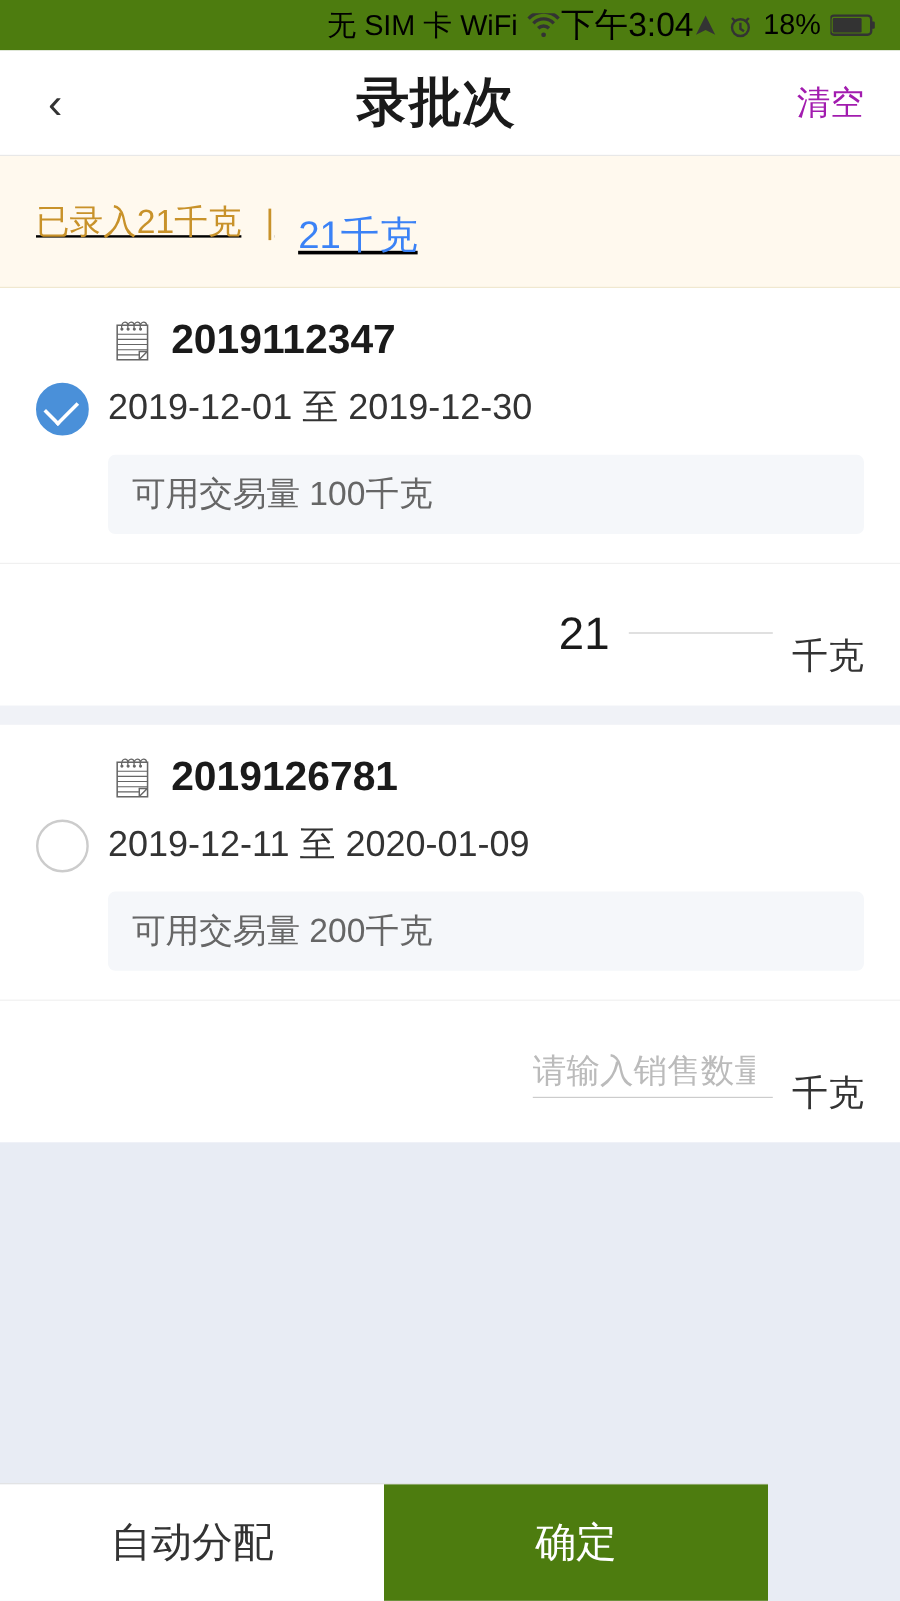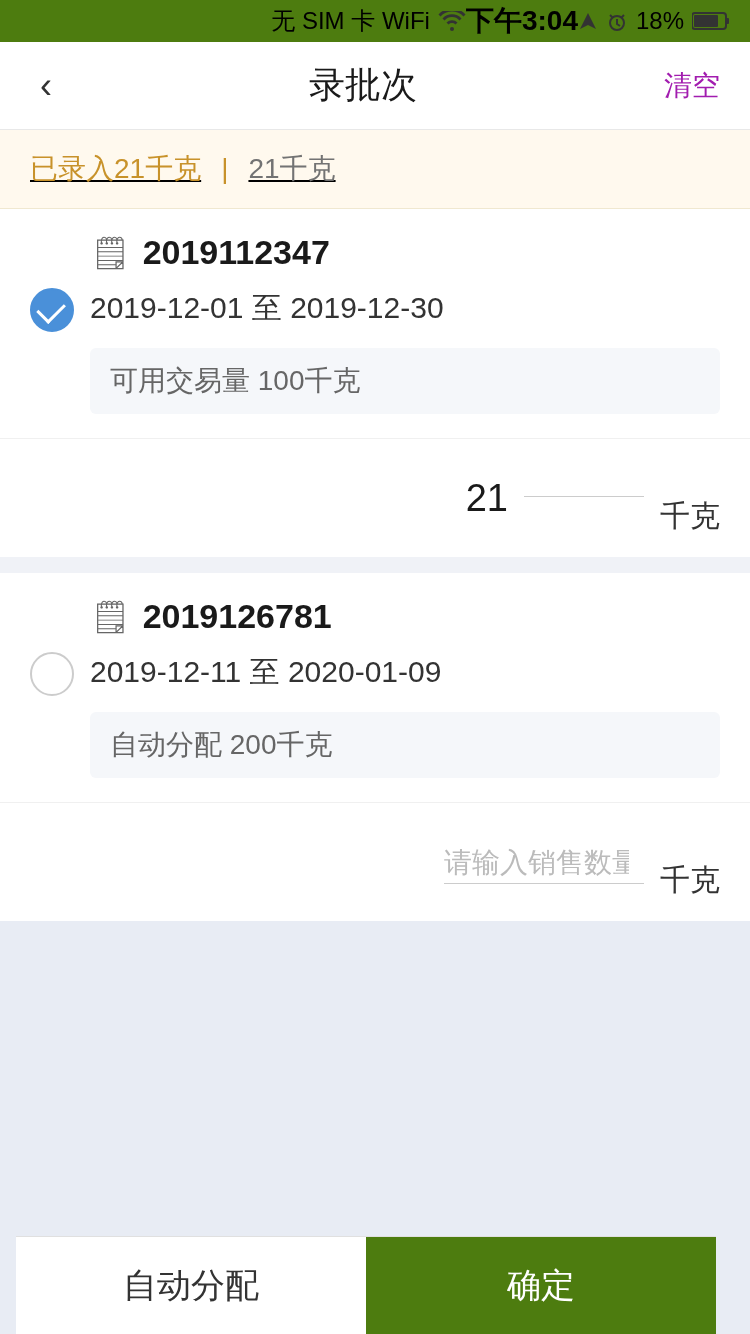--- a/index.html
+++ b/index.html
@@ -24,21 +24,21 @@
       font-weight: 500;
     }
     .status-left {
       display: flex;
       align-items: center;
       gap: 8px;
       font-size: 24px;
     }
     .status-center {
       font-size: 28px;
-      font-weight: 700;
+      font-weight: 400;
     }
     .status-right {
       display: flex;
       align-items: center;
       gap: 8px;
       font-size: 24px;
     }
 
     
     .nav-bar {
@@ -50,22 +50,22 @@
       padding: 0 30px;
       border-bottom: 1px solid #e8e8e8;
     }
     .nav-back {
       font-size: 36px;
       color: #333;
       cursor: pointer;
       padding: 10px;
     }
     .nav-title {
-      font-size: 36px;
-      font-weight: 400;
+      font-size: 44px;
+      font-weight: 700;
       color: #1a1a1a;
     }
     .nav-action {
       font-size: 28px;
       color: #a21caf;
       cursor: pointer;
       text-align: right;
     }
 
     
@@ -80,22 +80,23 @@
     }
     .summary-label {
       font-size: 28px;
       color: #c8922a;
     }
     .summary-divider {
       color: #c8922a;
       font-size: 28px;
     }
     .summary-value {
-      font-size: 28px;
-      color: #737373;
+      font-size: 32px;
+      color: #3b82f6;
+      margin-top: 25px;
     }
 
     
     .batch-card {
       background: #fff;
       margin-bottom: 0;
     }
 
     .batch-card-inner {
       padding: 24px 30px 24px 30px;
@@ -209,22 +210,22 @@
     
     .bottom-area {
       background: #e8ecf4;
       flex: 1;
     }
 
     
     .bottom-buttons {
       position: fixed;
       bottom: 0;
-      left: 16px;
-      width: 700px;
+      left: 0;
+      width: 640px;
       height: 98px;
       display: flex;
       border-top: 1px solid #e0e0e0;
     }
     .btn-auto {
       flex: 1;
       background: #fff;
       border: none;
       font-size: 34px;
       color: #333;
@@ -318,21 +319,21 @@
     <div class="batch-card-inner">
       <div class="batch-id-row">
         <span class="batch-doc-icon">🗒</span>
         <span class="batch-id-text">2019126781</span>
       </div>
       <div class="batch-date-row">
         <div class="batch-checkbox"></div>
         <span class="batch-date-text">2019-12-11 至 2020-01-09</span>
       </div>
       <div class="batch-quantity-row">
-        <span class="batch-quantity-text">自动分配 200千克</span>
+        <span class="batch-quantity-text">可用交易量 200千克</span>
       </div>
     </div>
     <div class="input-row">
       <input class="input-field" type="number" style="color: rgb(187, 187, 187);" placeholder="请输入销售数量">
       <span class="input-unit">千克</span>
     </div>
   </div>
 
   <div class="bottom-area" style="height: 500px;"></div>
 </div>

